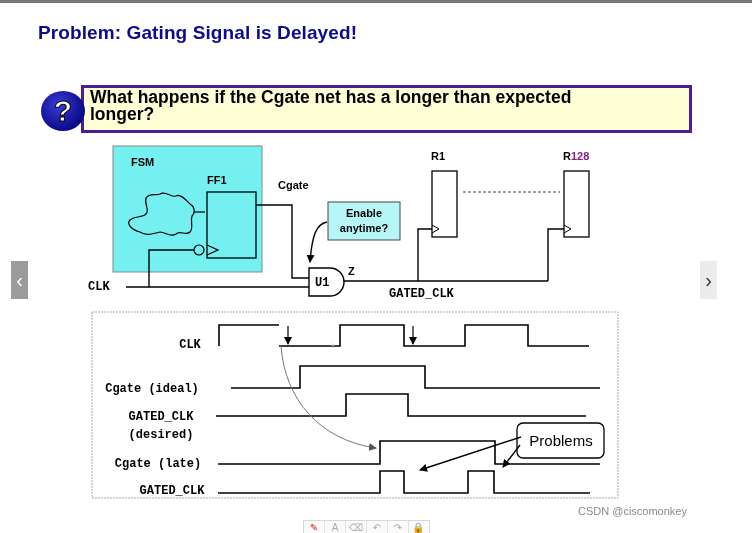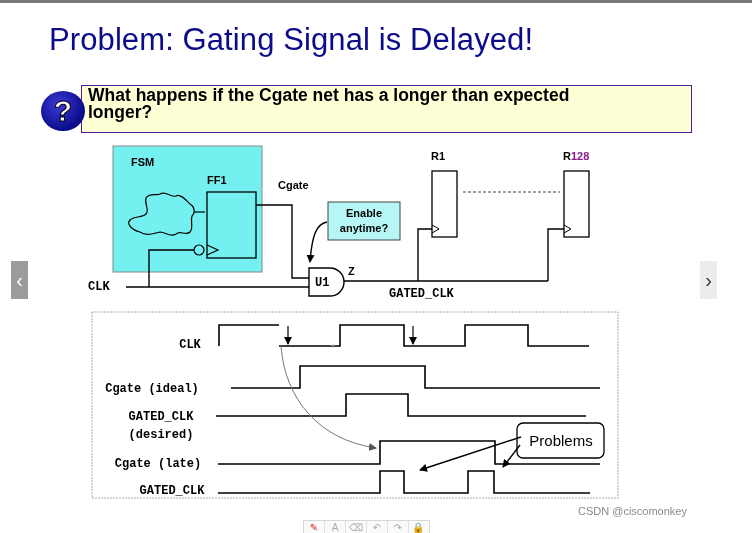--- a/index.html
+++ b/index.html
@@ -2,26 +2,26 @@
 <html><head>
 <meta charset="utf-8">
 <style>
   html, body { margin: 0; padding: 0; }
   body {
     width: 752px; height: 533px; position: relative; overflow: hidden;
     background: #ffffff; font-family: "Liberation Sans", sans-serif;
   }
   .topbar { position: absolute; left: 0; top: 0; width: 752px; height: 3px; background: #7a7a7a; }
   .title {
-    position: absolute; left: 49px; top: 22px; margin: 0;
-    font-size: 31px; font-weight: normal; color: #0b0b8c; letter-spacing: 0.1px;
+    position: absolute; left: 38px; top: 22px; margin: 0;
+    font-size: 19px; font-weight: bold; color: #0b0b8c; letter-spacing: 0.1px;
   }
   .question-box {
     position: absolute; left: 81px; top: 85px; width: 611px; height: 48px;
-    background: #ffffd6; border: 1px solid #4c1d95; box-sizing: border-box;
+    background: #ffffd6; border: 3px solid #4c1d95; box-sizing: border-box;
   }
   .question-text {
     position: absolute; left: 6px; top: 1px; width: 590px;
     font-size: 17.5px; font-weight: bold; line-height: 17px; color: #000;
   }
   .qmark {
     position: absolute; left: 41px; top: 91px; width: 44px; height: 40px; border-radius: 50%;
     background: radial-gradient(circle at 40% 35%, #3b3bd6, #0a0a8a 70%);
     color: #fff; font-weight: bold; font-size: 30px; text-align: center; line-height: 40px;
     -webkit-text-stroke: 1px #000; z-index: 2;

